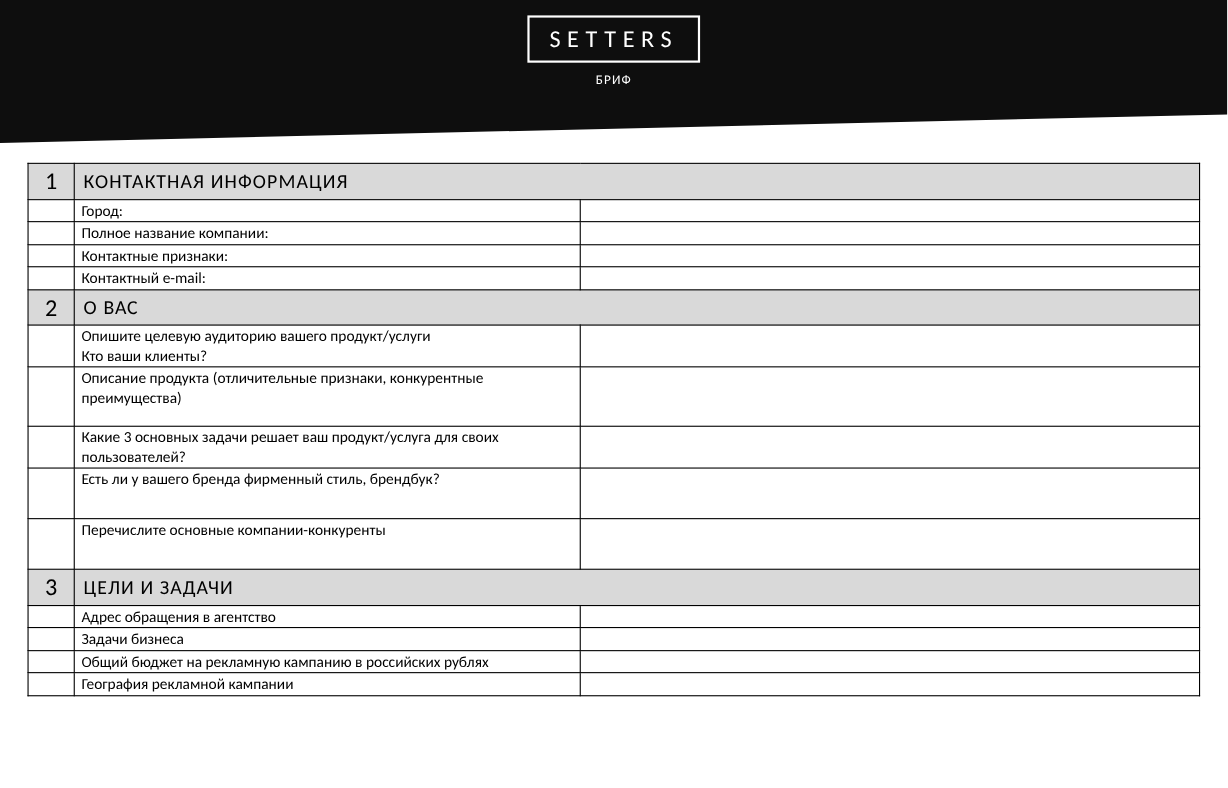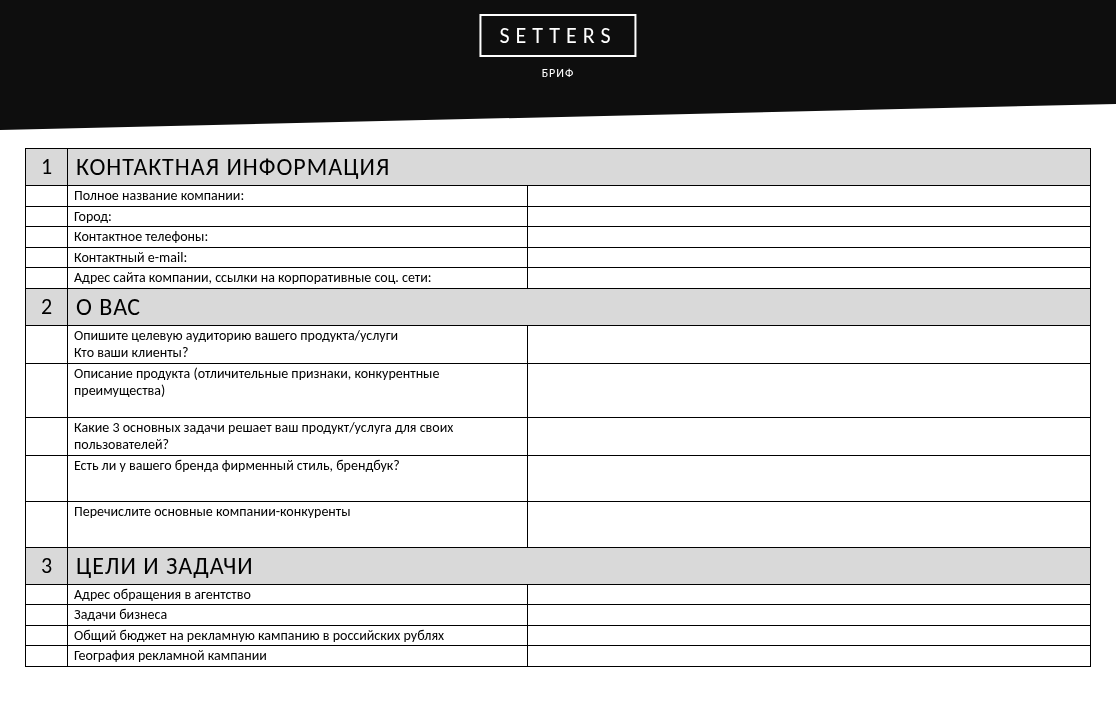--- a/index.html
+++ b/index.html
@@ -69,21 +69,21 @@
     td.num-cell {
       background: #d9d9d9;
       text-align: center;
       font-size: 22px;
       font-weight: 400;
       vertical-align: middle;
       padding: 2px 0;
     }
     td.section-title {
       background: #d9d9d9;
-      font-size: 24px;
+      font-size: 18px;
       letter-spacing: 1px;
       padding: 3px 8px;
       vertical-align: middle;
     }
     td.empty-num {
       padding: 0;
     }
     td.multi {
       height: 46px;
     }
@@ -107,50 +107,45 @@
       <col class="label">
       <col class="answer">
     </colgroup>
     <tbody id="tbody">
         <tr>
           <td class="num-cell">1</td>
           <td class="section-title" colspan="2">КОНТАКТНАЯ  ИНФОРМАЦИЯ</td>
         </tr>
         <tr>
           <td class="empty-num"></td>
+          <td style="white-space: pre-line;">Город:</td>
+          <td></td>
+        </tr>
+        <tr>
+          <td class="empty-num"></td>
           <td style="white-space: pre-line;">Полное название компании:</td>
           <td></td>
         </tr>
         <tr>
           <td class="empty-num"></td>
-          <td style="white-space: pre-line;">Город:</td>
-          <td></td>
-        </tr>
-        <tr>
-          <td class="empty-num"></td>
-          <td style="white-space: pre-line;">Контактное телефоны:</td>
+          <td style="white-space: pre-line;">Контактные признаки:</td>
           <td></td>
         </tr>
         <tr>
           <td class="empty-num"></td>
           <td style="white-space: pre-line;">Контактный e-mail:</td>
           <td></td>
         </tr>
         <tr>
-          <td class="empty-num"></td>
-          <td style="white-space: pre-line;">Адрес сайта компании, ссылки на корпоративные соц. сети:</td>
-          <td></td>
-        </tr>
-        <tr>
           <td class="num-cell">2</td>
           <td class="section-title" colspan="2">О ВАС</td>
         </tr>
         <tr>
           <td class="empty-num"></td>
-          <td style="white-space: pre-line;">Опишите целевую аудиторию вашего продукта/услуги
+          <td style="white-space: pre-line;">Опишите целевую аудиторию вашего продукт/услуги
 Кто ваши клиенты?</td>
           <td></td>
         </tr>
         <tr>
           <td class="empty-num"></td>
           <td class="tall" style="white-space: pre-line;">Описание продукта (отличительные признаки, конкурентные преимущества)</td>
           <td></td>
         </tr>
         <tr>
           <td class="empty-num"></td>

